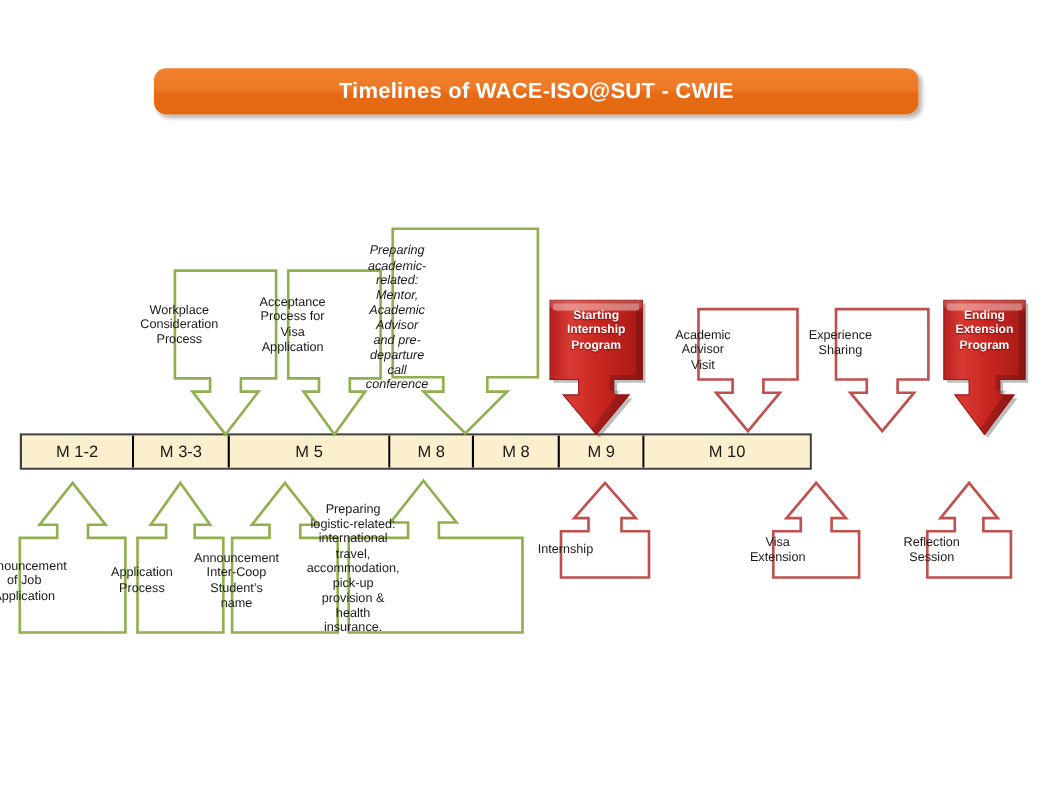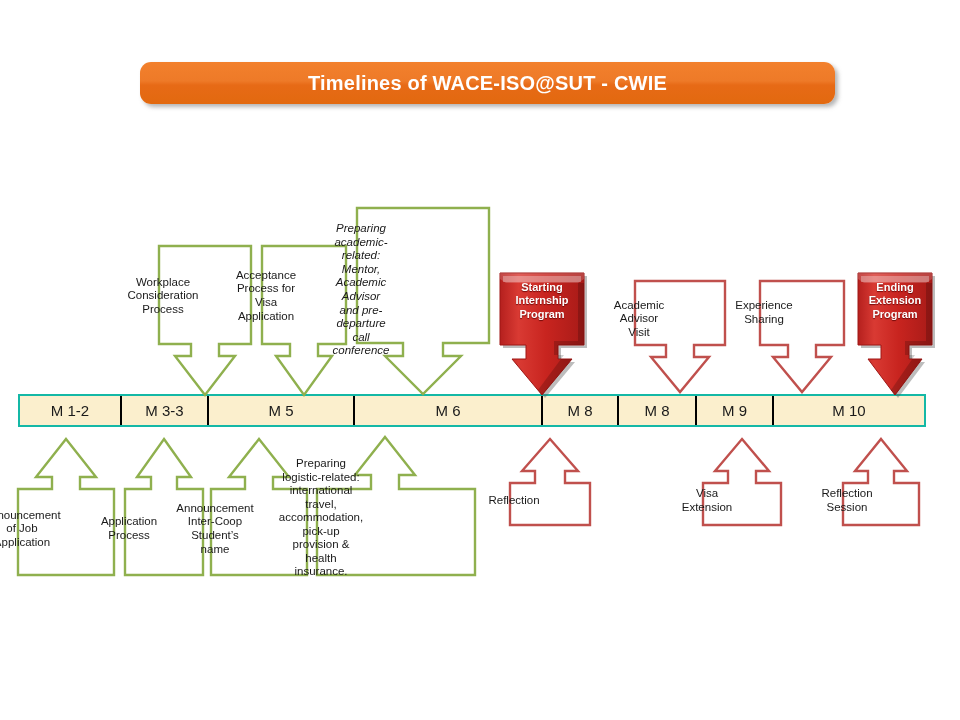--- a/index.html
+++ b/index.html
@@ -37,21 +37,21 @@
     letter-spacing: 0.2px;
     white-space: nowrap;
   }
 
   
   #timeline-bar {
     position: absolute;
     left: 18px;
     top: 394px;
     height: 33px;
-    border: 2px solid #14b8a6;
+    border: 2px solid #404040;
     box-sizing: border-box;
     display: flex;
     background: #FBEFCD;
   }
   .tl-cell {
     background: #FBEFCD;
     border-right: 2px solid #000000;
     box-sizing: border-box;
     display: flex;
     align-items: center;
@@ -111,21 +111,20 @@
 <div id="stage">
 
   <div id="title-banner">
     <span class="title-text">Timelines of WACE-ISO@SUT - CWIE</span>
   </div>
 
   <div id="timeline-bar">
       <div class="tl-cell" style="width: 102px;">M 1-2</div>
       <div class="tl-cell" style="width: 87px;">M 3-3</div>
       <div class="tl-cell" style="width: 146px;">M 5</div>
-      <div class="tl-cell" style="width: 188px;">M 6</div>
       <div class="tl-cell" style="width: 76px;">M 8</div>
       <div class="tl-cell" style="width: 78px;">M 8</div>
       <div class="tl-cell" style="width: 77px;">M 9</div>
       <div class="tl-cell" style="width: 150px;">M 10</div>
     </div>
 
   <div class="callout" id="co-above-0" style="left: 157px; top: 244px;">
     <svg width="96" height="155" viewBox="0 0 96 155">
       <path d="M2,2 H94 V100 H62 V112 H78 L48,151 L18,112 H34 V100 H2 Z" fill="#ffffff" stroke="#8FB04E" stroke-width="2.4" stroke-linejoin="miter"></path>
     </svg>
@@ -227,21 +226,21 @@
     <svg width="162" height="142" viewBox="0 0 162 142">
       <path d="M70,2 L100,40 H84 V54 H160 V140 H2 V54 H56 V40 H40 Z" fill="#ffffff" stroke="#8FB04E" stroke-width="2.4" stroke-linejoin="miter"></path>
     </svg>
     <div class="co-text" style="top: 52px; height: 62px;">Preparing logistic-related: international travel, accommodation, pick-up provision &amp; health insurance.</div>
   </div>
 
   <div class="callout" id="co-below-4" style="left: 508px; top: 437px;">
     <svg width="84" height="90" viewBox="0 0 84 90">
       <path d="M42,2 L70,34 H57 V46 H82 V88 H2 V46 H27 V34 H14 Z" fill="#ffffff" stroke="#C0504D" stroke-width="2.4" stroke-linejoin="miter"></path>
     </svg>
-    <div class="co-text" style="top: 44px; height: 40px;">Reflection</div>
+    <div class="co-text" style="top: 44px; height: 40px;">Internship</div>
   </div>
 
   <div class="callout" id="co-below-5" style="left: 701px; top: 437px;">
     <svg width="82" height="90" viewBox="0 0 82 90">
       <path d="M41,2 L68,34 H55 V46 H80 V88 H2 V46 H27 V34 H14 Z" fill="#ffffff" stroke="#C0504D" stroke-width="2.4" stroke-linejoin="miter"></path>
     </svg>
     <div class="co-text" style="top: 44px; height: 40px;">Visa Extension</div>
   </div>
 
   <div class="callout" id="co-below-6" style="left: 841px; top: 437px;">

